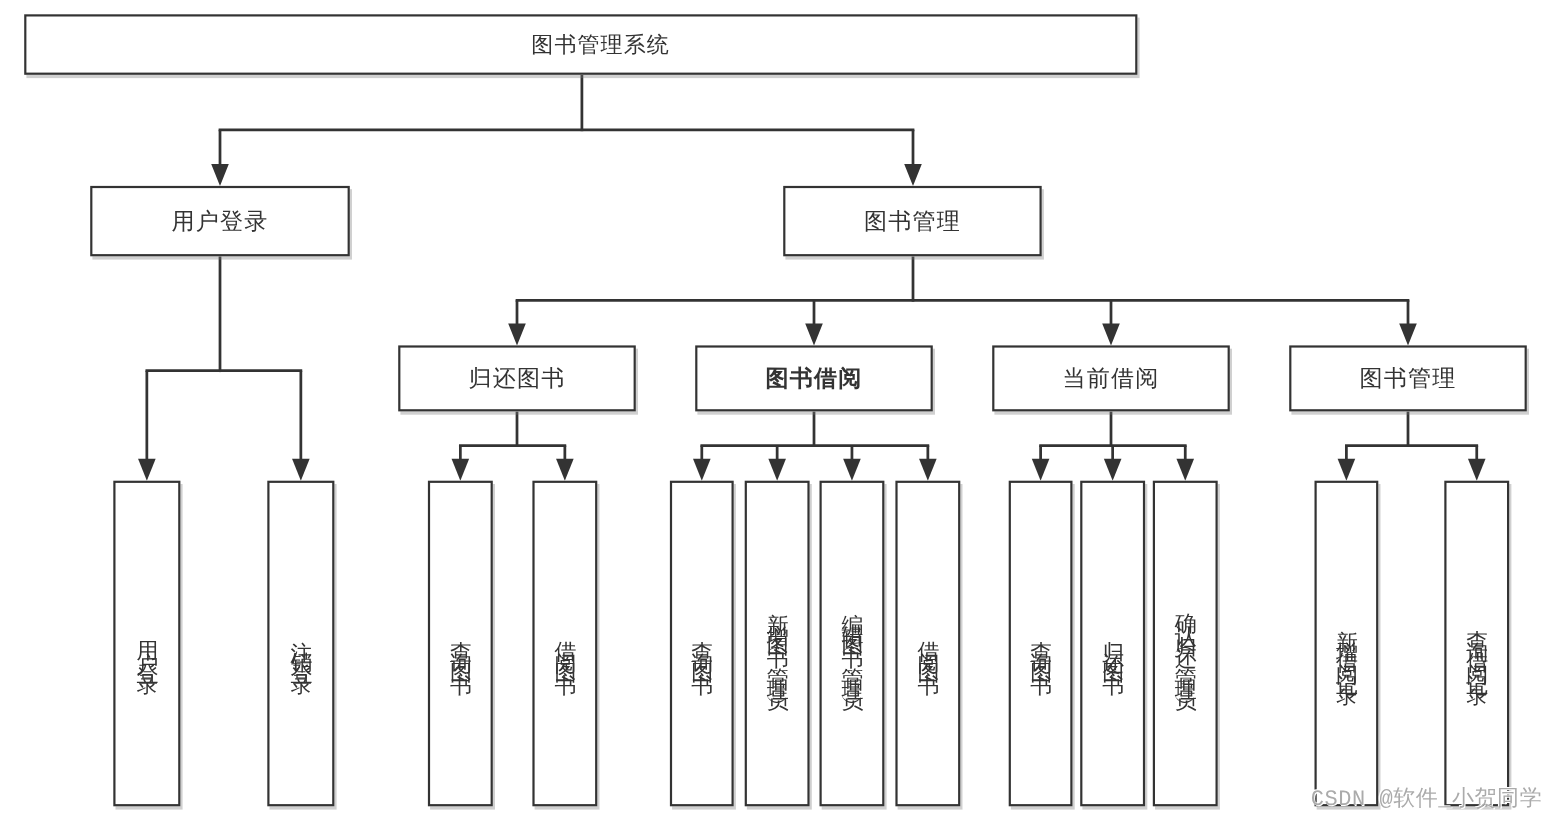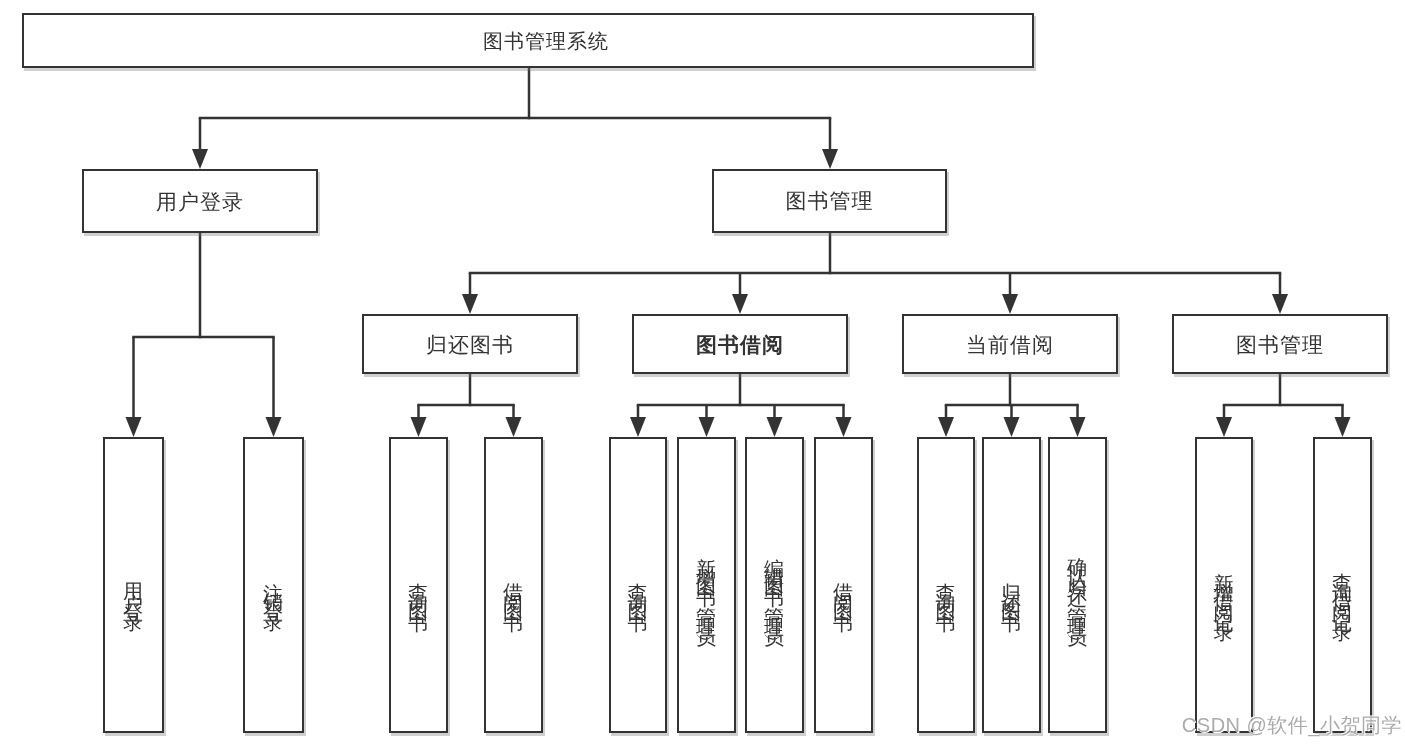--- a/index.html
+++ b/index.html
@@ -44,20 +44,21 @@
   .watermark {
     position: absolute;
     z-index: 3;
     top: 712px;
     right: 3px;
     font-size: 20px;
     color: #ababab;
     letter-spacing: 0.5px;
     text-shadow: 1px 1px 0 #ffffff, -1px -1px 0 #ffffff;
     white-space: nowrap;
+    font-family: Liberation Mono, monospace;
   }
 </style>
 </head>
 <body>
 
 <div class="stage">
 
   <svg class="wires" viewBox="0 0 1405 747" xmlns="http://www.w3.org/2000/svg" aria-hidden="true">
 
     <line x1="529" y1="68" x2="529" y2="119.25"></line>

